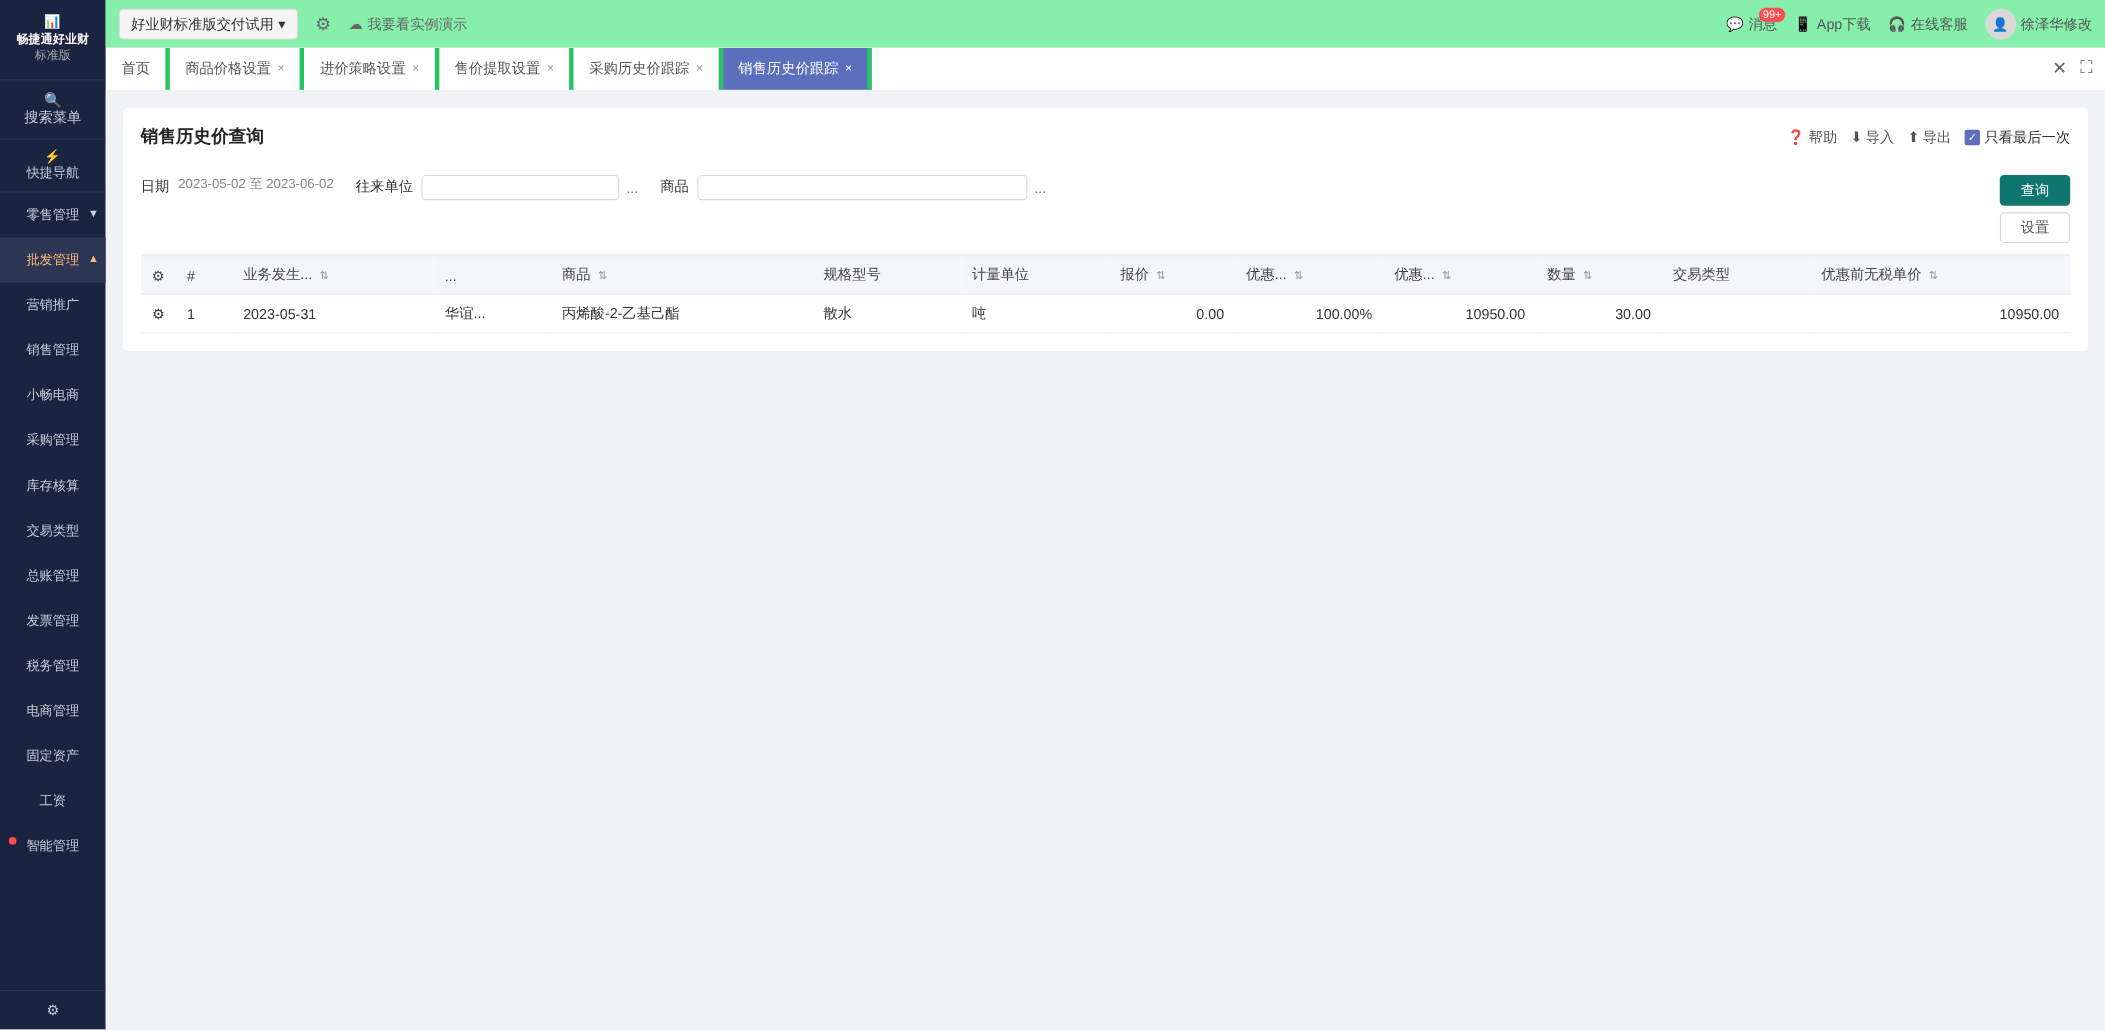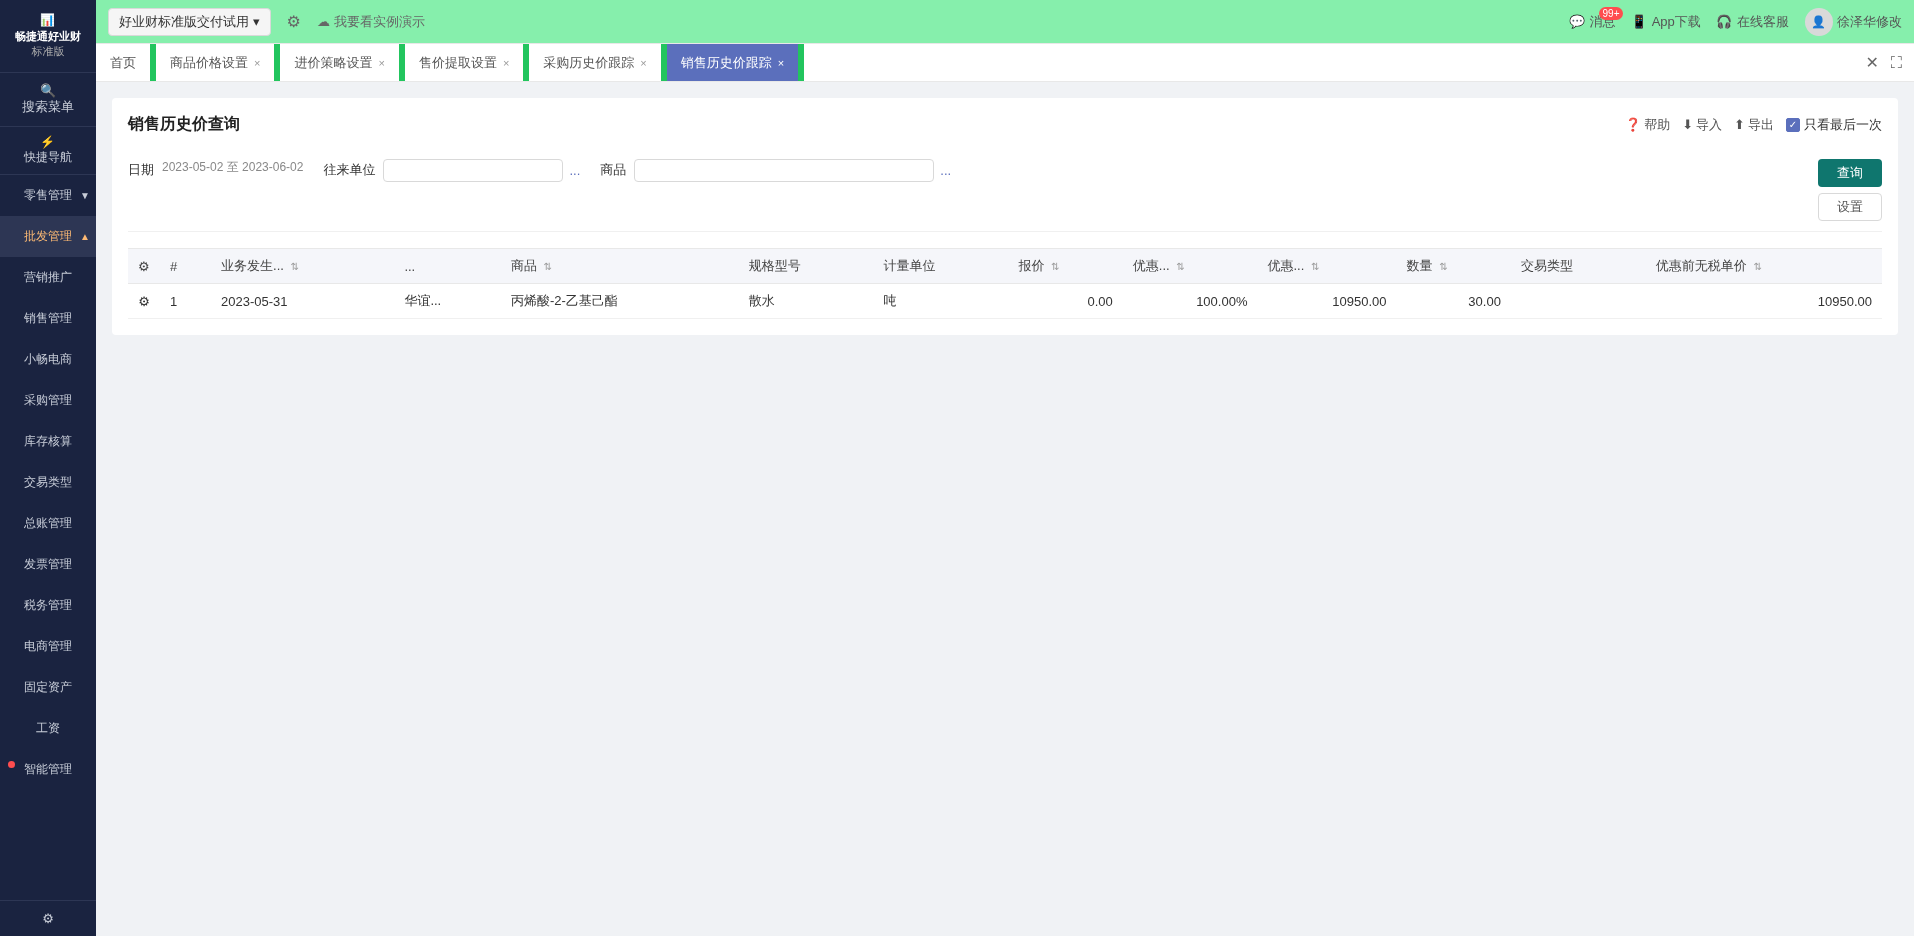--- a/index.html
+++ b/index.html
@@ -182,21 +182,21 @@
     .tab-item {
       display: flex;
       align-items: center;
       gap: 4px;
       padding: 0 14px;
       height: 38px;
       cursor: pointer;
       white-space: nowrap;
       font-size: 13px;
       color: #555;
-      border-right: 6px solid #22c55e;
+      border-right: 4px solid #22c55e;
       flex-shrink: 0;
     }
     .tab-item.active {
       background: #5b6fbc;
       color: #fff;
     }
     .tab-close {
       font-size: 11px;
       color: #999;
       cursor: pointer;
@@ -267,21 +267,21 @@
       border-radius: 2px;
       display: flex; align-items: center; justify-content: center;
       color: #fff; font-size: 10px;
     }
 
     
     .filter-row {
       display: flex;
       align-items: flex-start;
       gap: 20px;
-      margin-bottom: 16px;
+      margin-bottom: 0;
       padding: 10px 0;
       border-bottom: 1px solid #f0f0f0;
     }
     .filter-group {
       display: flex;
       align-items: flex-start;
       gap: 8px;
       flex-wrap: wrap;
     }
     .filter-label {

